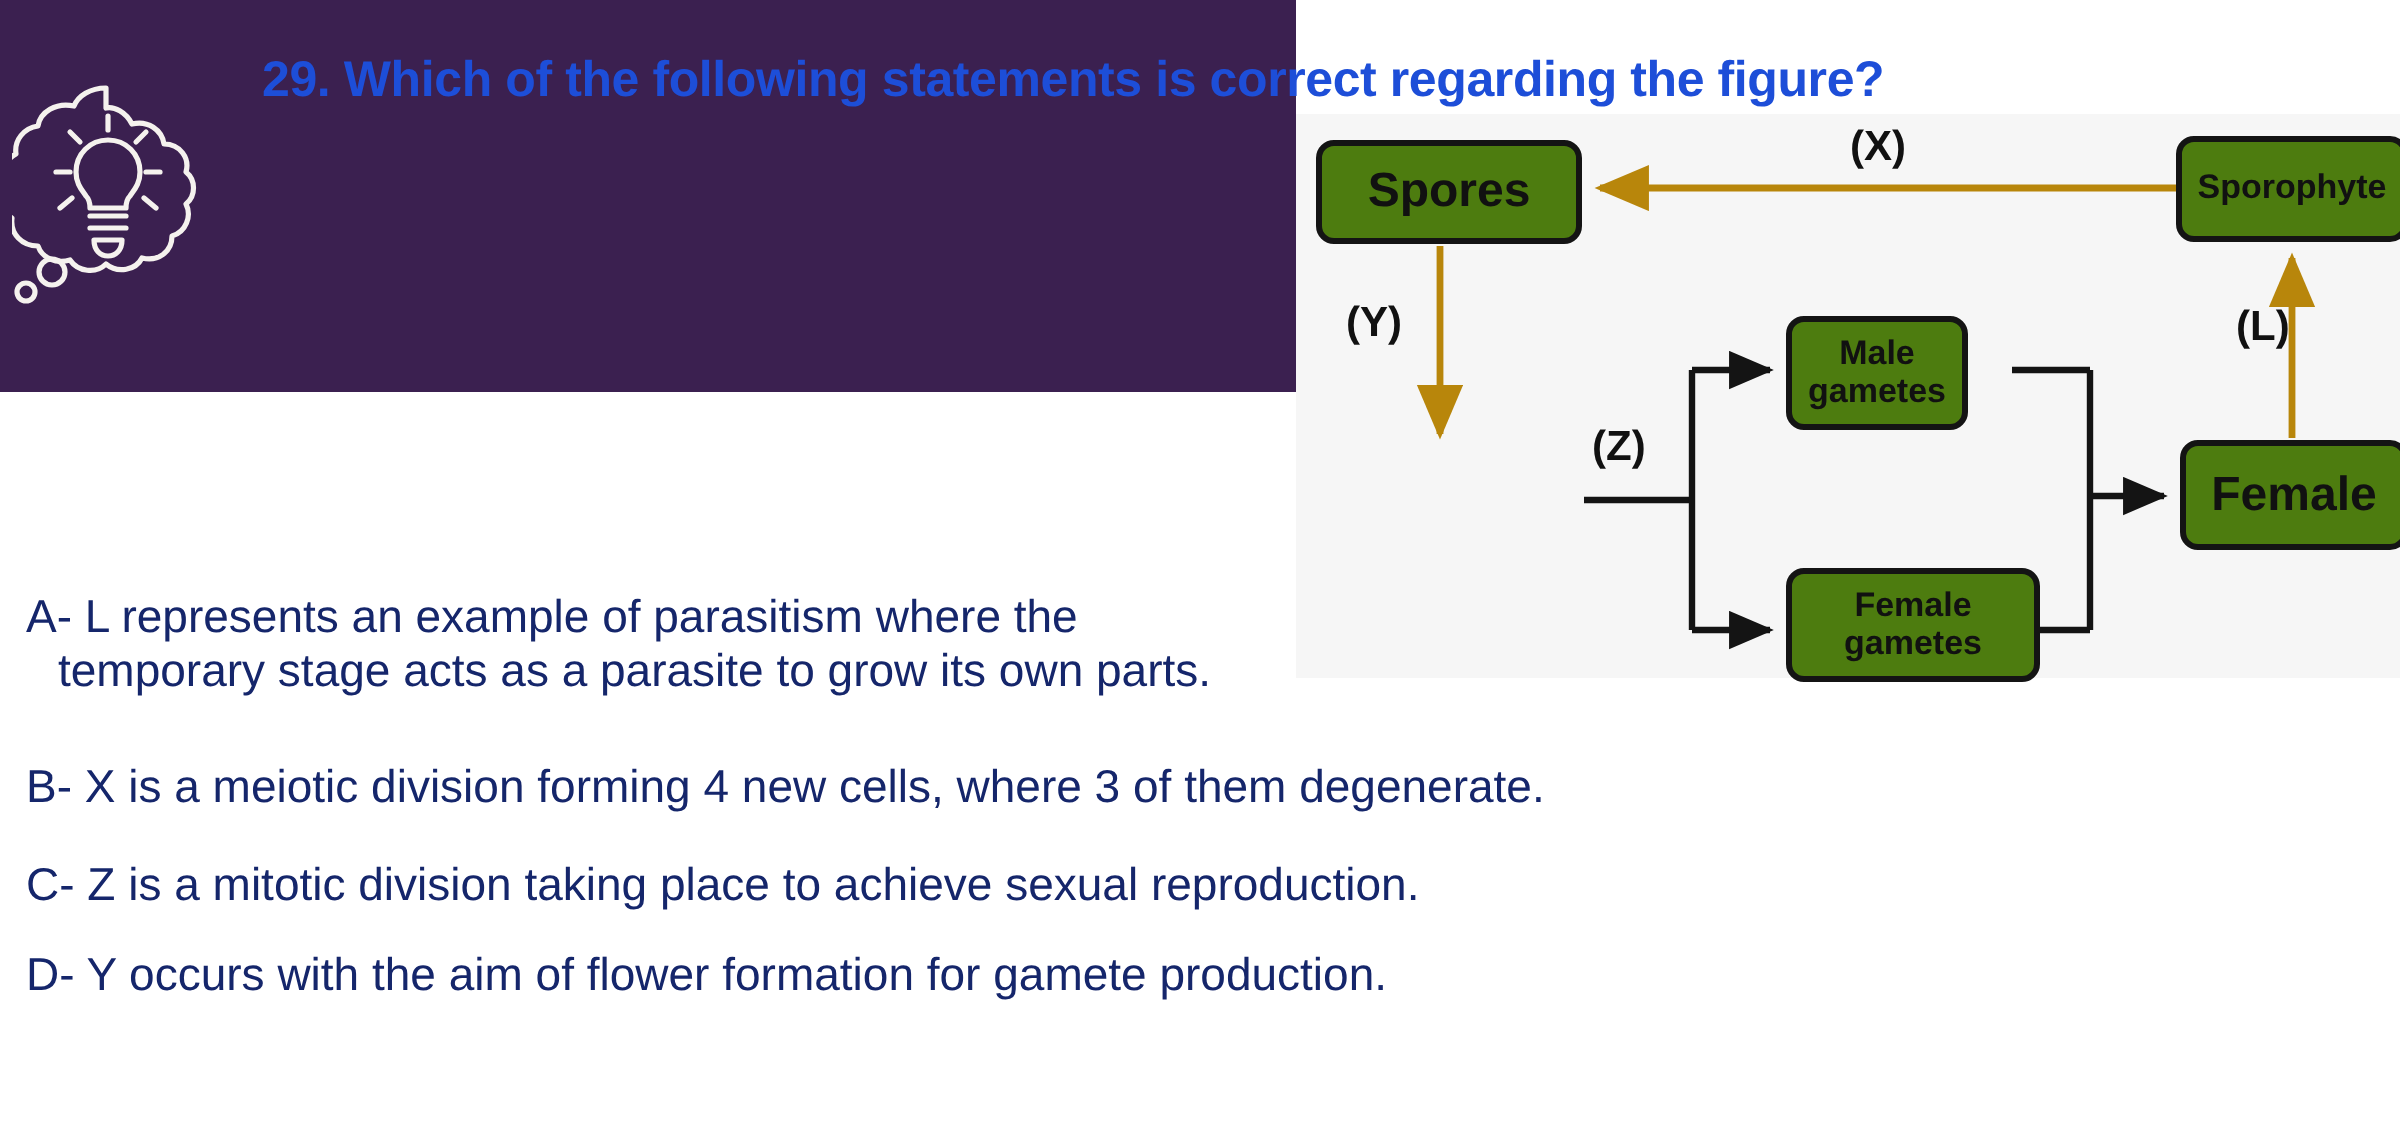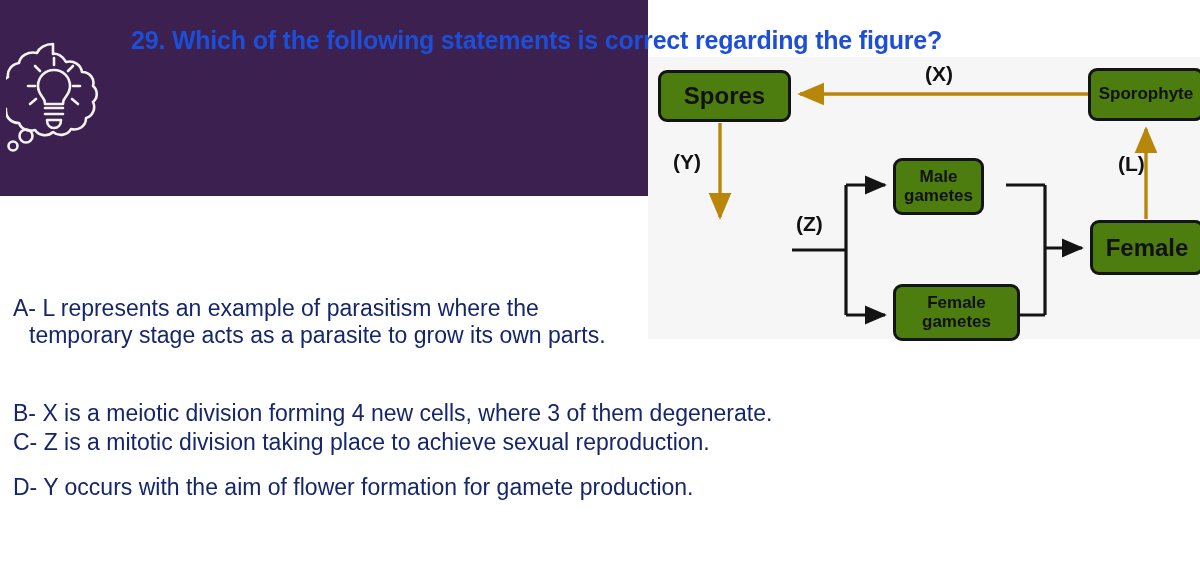--- a/index.html
+++ b/index.html
@@ -111,21 +111,21 @@
     font-size: 23px;
     z-index: 1;
   }
   .answer-line {
     white-space: nowrap;
     line-height: 1.0;
     margin: 0;
   }
   #answer-a1 { position: absolute; left: 13px; top: 7px; }
   #answer-a2 { position: absolute; left: 29px; top: 34px; }
-  #answer-b  { position: absolute; left: 13px; top: 112px; }
+  #answer-b  { position: absolute; left: 13px; top: 92px; }
   #answer-c  { position: absolute; left: 13px; top: 141px; text-align: center; }
   #answer-d  { position: absolute; left: 13px; top: 186px; }
 </style>
 </head>
 <body>
 
 <div id="header-banner"></div>
 
 <div id="thought-bubble-icon">
   <svg viewBox="0 0 96 116" width="96" height="116" fill="none" stroke="#f5f2ee" stroke-width="2.6" stroke-linecap="round" stroke-linejoin="round">

